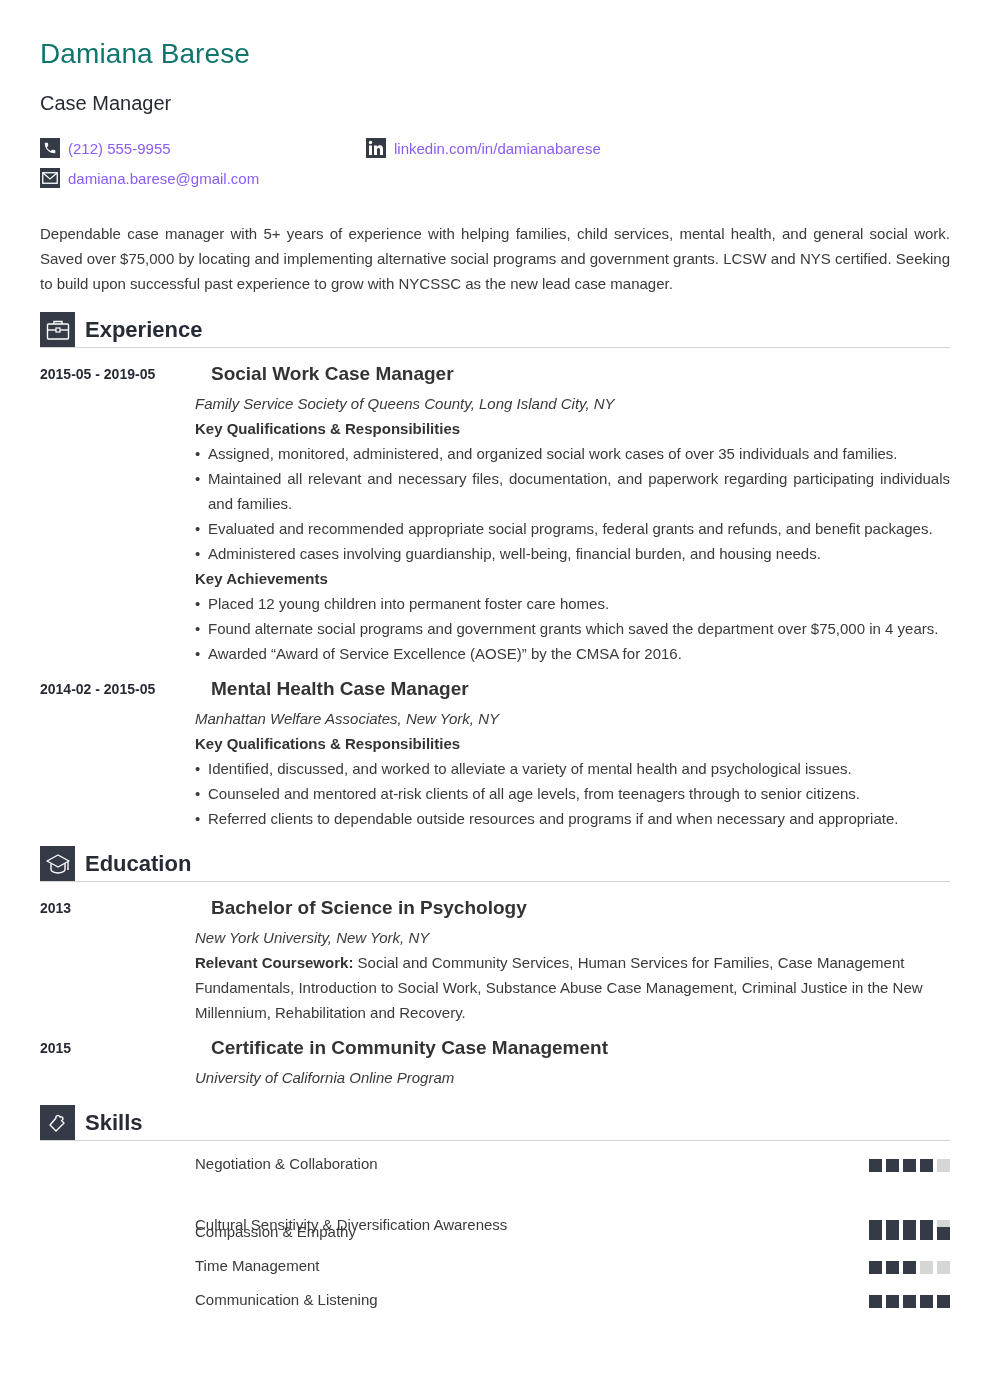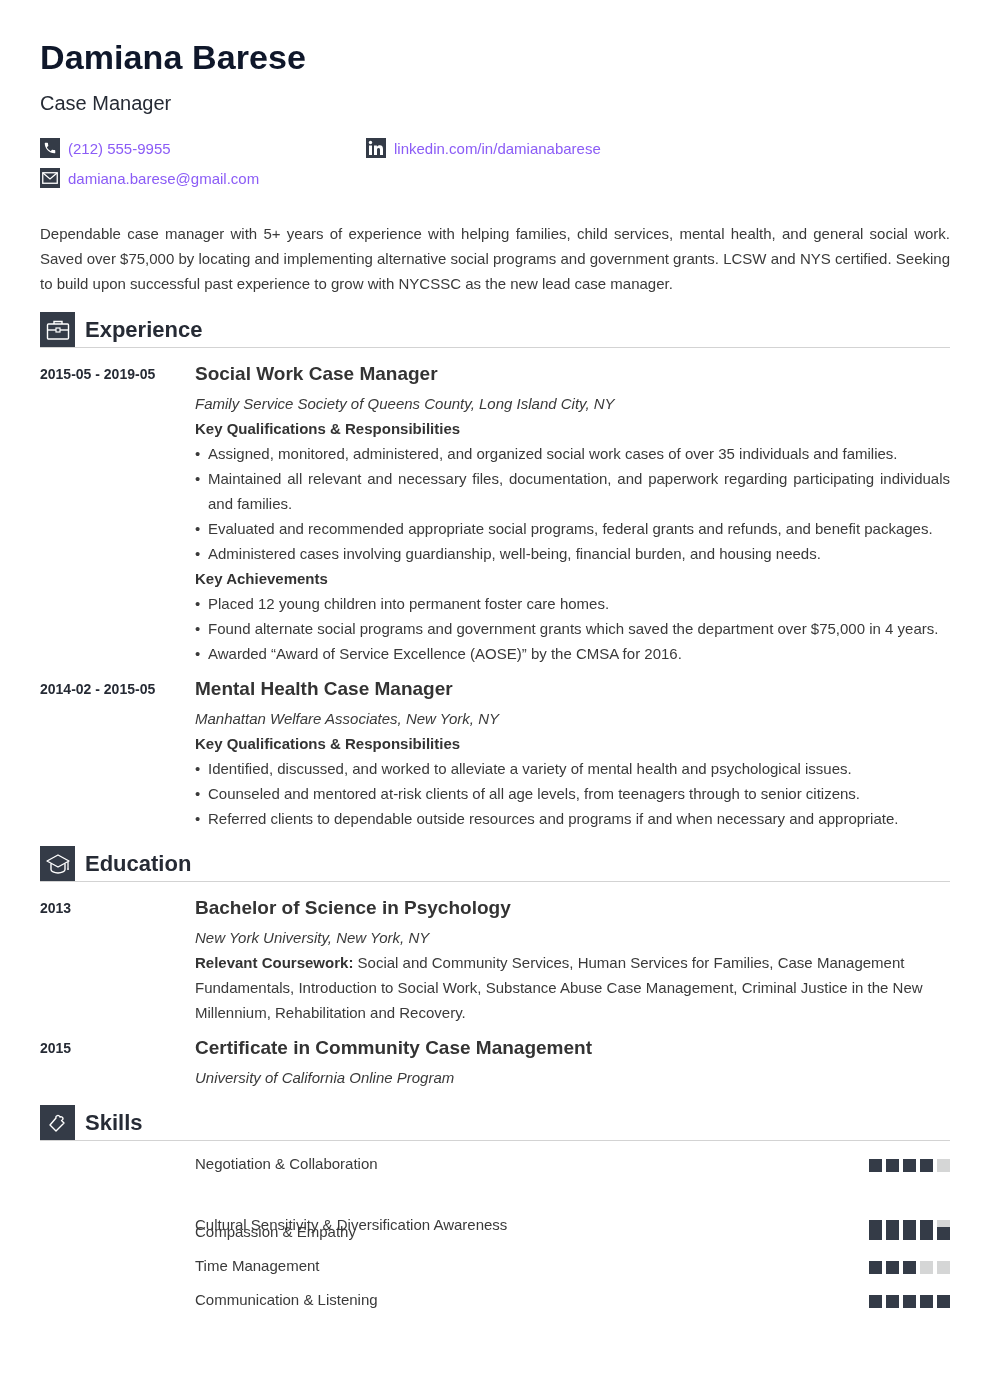--- a/index.html
+++ b/index.html
@@ -1,30 +1,30 @@
 <!DOCTYPE html>
 <html><head>
 <meta charset="utf-8">
 <style>
   * { box-sizing: border-box; margin: 0; padding: 0; }
   html, body { width: 990px; height: 1400px; background: #ffffff; }
   body { font-family: "Liberation Sans", sans-serif; color: #3a3a3a; position: relative; }
   .page { position: absolute; left: 40px; top: 0; width: 910px; }
-  .name { position: absolute; top: 38px; left: 0; font-size: 34px; font-weight: bold; color: #0f172a; letter-spacing: 0.1px; }
+  .name { position: absolute; top: 38px; left: 0; font-size: 28px; font-weight: normal; color: #0f766e; letter-spacing: 0.1px; }
   .title { position: absolute; top: 92px; left: 0; font-size: 20px; color: #262b35; }
   .contact { position: absolute; font-size: 15px; color: #8b5cf6; display: flex; align-items: center; height: 20px; }
   .contact .ico { width: 20px; height: 20px; background: #343b47; margin-right: 8px; display: inline-flex; align-items: center; justify-content: center; }
   .contact .ico svg { display: block; }
   .summary { position: absolute; top: 221px; left: 0; width: 910px; font-size: 15px; line-height: 25px; text-align: justify; color: #3a3a3a; }
   .section-head { position: absolute; left: 0; width: 910px; height: 36px; border-bottom: 1px solid #d3d3d3; }
   .section-head .sico { position: absolute; left: 0; top: 0; width: 35px; height: 35px; background: #343b47; display: flex; align-items: center; justify-content: center; }
   .section-head .stitle { position: absolute; left: 45px; top: 5px; font-size: 22px; font-weight: bold; color: #262b35; }
   .entry-date { position: absolute; left: 0; font-size: 14px; font-weight: bold; color: #262b35; }
   .col { position: absolute; left: 155px; width: 755px; font-size: 15px; line-height: 25px; color: #3a3a3a; }
-  .job-title { font-size: 19px; font-weight: bold; color: #333; line-height: 24px; margin-bottom: 5px; }
+  .job-title { font-size: 19px; font-weight: bold; color: #333; line-height: 24px; margin-bottom: 5px; margin-left: 16px; }
   .org { font-style: italic; }
   .sub { font-weight: bold; color: #333; }
   ul.bul { list-style: none; }
   ul.bul li { position: relative; padding-left: 13px; text-align: justify; }
   ul.bul li::before { content: "•"; position: absolute; left: 0; top: 0; }
   .skill-row { position: absolute; left: 155px; width: 755px; height: 20px; font-size: 15px; color: #3a3a3a; }
   .skill-row .sname { position: absolute; left: 0; top: 0; }
   .dots { position: absolute; right: 0; top: 4px; display: flex; gap: 4px; }
   .dot { width: 13px; height: 13px; background: #343b47; }
   .dot.off { background: #d5d6d6; }

